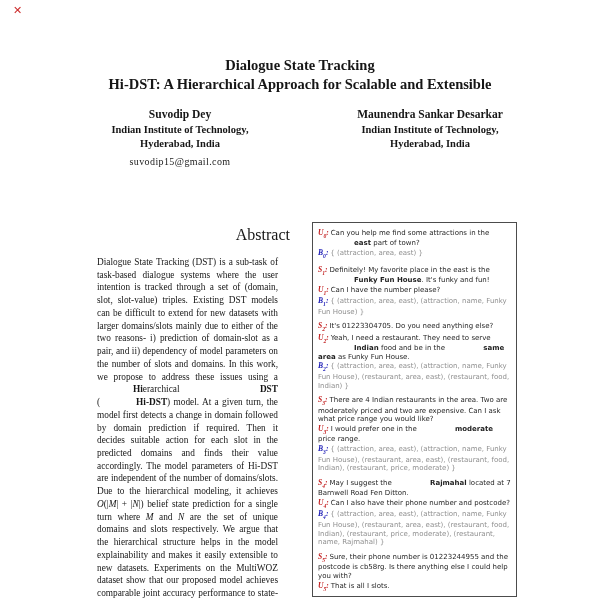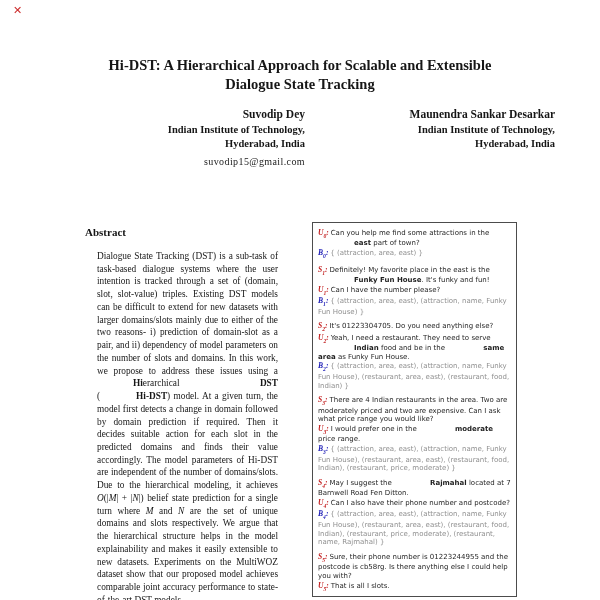--- a/index.html
+++ b/index.html
@@ -10,30 +10,30 @@
   .red-x {
     position:absolute; left:13px; top:4px; font-size:11px; font-weight:bold;
     color:#cc2a2a; font-family:"DejaVu Sans", sans-serif;
   }
   .title {
     position:absolute; top:56px; left:40px; right:40px; text-align:center;
     font-size:14.5px; font-weight:bold; line-height:1.28; margin:0;
   }
   .title span { display:block; }
   .authors { position:absolute; top:108px; left:55px; right:45px; display:flex; }
-  .author { flex:1; text-align:right; }
+  .author { flex:1; text-align:center; }
   .author .name { font-weight:bold; font-size:11.5px; margin-bottom:3px; }
   .author .affil { font-size:10.5px; line-height:1.32;font-weight:bold; }
   .author .email {
     font-family:Liberation Serif, serif; font-size:10px; margin-top:5px;
     letter-spacing:0.4px; color:#222;
   }
   .columns { position:absolute; top:222px; left:85px; width:432px; display:flex; gap:22px; }
   .col { width:205px; }
-  .abstract-heading { text-align:left; font-weight:bold; font-size:11px; margin:4px 0 9px 0; }
+  .abstract-heading { text-align:right; font-weight:normal; font-size:16px; margin:4px 0 9px 0; }
   .abstract-text { font-size:9.3px; line-height:1.37; text-align:justify; margin:12px; }
   .section-heading { font-size:14px; font-weight:bold; margin-top:13px; }
   .section-heading .num { margin-right:12px; }
 
   .figure-box {
     border:1px solid #4c4c4c; padding:5px 5px 4px 5px;
     font-family:"DejaVu Sans", sans-serif; font-size:7px; line-height:1.24; color:#1f1f1f;
   }
   .turn-group { margin-bottom:5px; }
   .turn-group:last-child { margin-bottom:0; }
@@ -49,22 +49,22 @@
   .caption { font-size:9.3px; line-height:1.36; text-align:justify; margin:8px 0 0 0; }
 </style>
 </head>
 <body>
 
 <div class="page">
 
   <div class="red-x">✕</div>
 
   <h1 class="title">
+    <span>Dialogue State Tracking</span>
     <span>Hi-DST: A Hierarchical Approach for Scalable and Extensible</span>
-    <span>Dialogue State Tracking</span>
   </h1>
 
   <div class="authors">
     <div class="author">
       <div class="name">Suvodip Dey</div>
       <div class="affil">Indian Institute of Technology,</div>
       <div class="affil">Hyderabad, India</div>
       <div class="email">suvodip15@gmail.com</div>
     </div>
     <div class="author">

